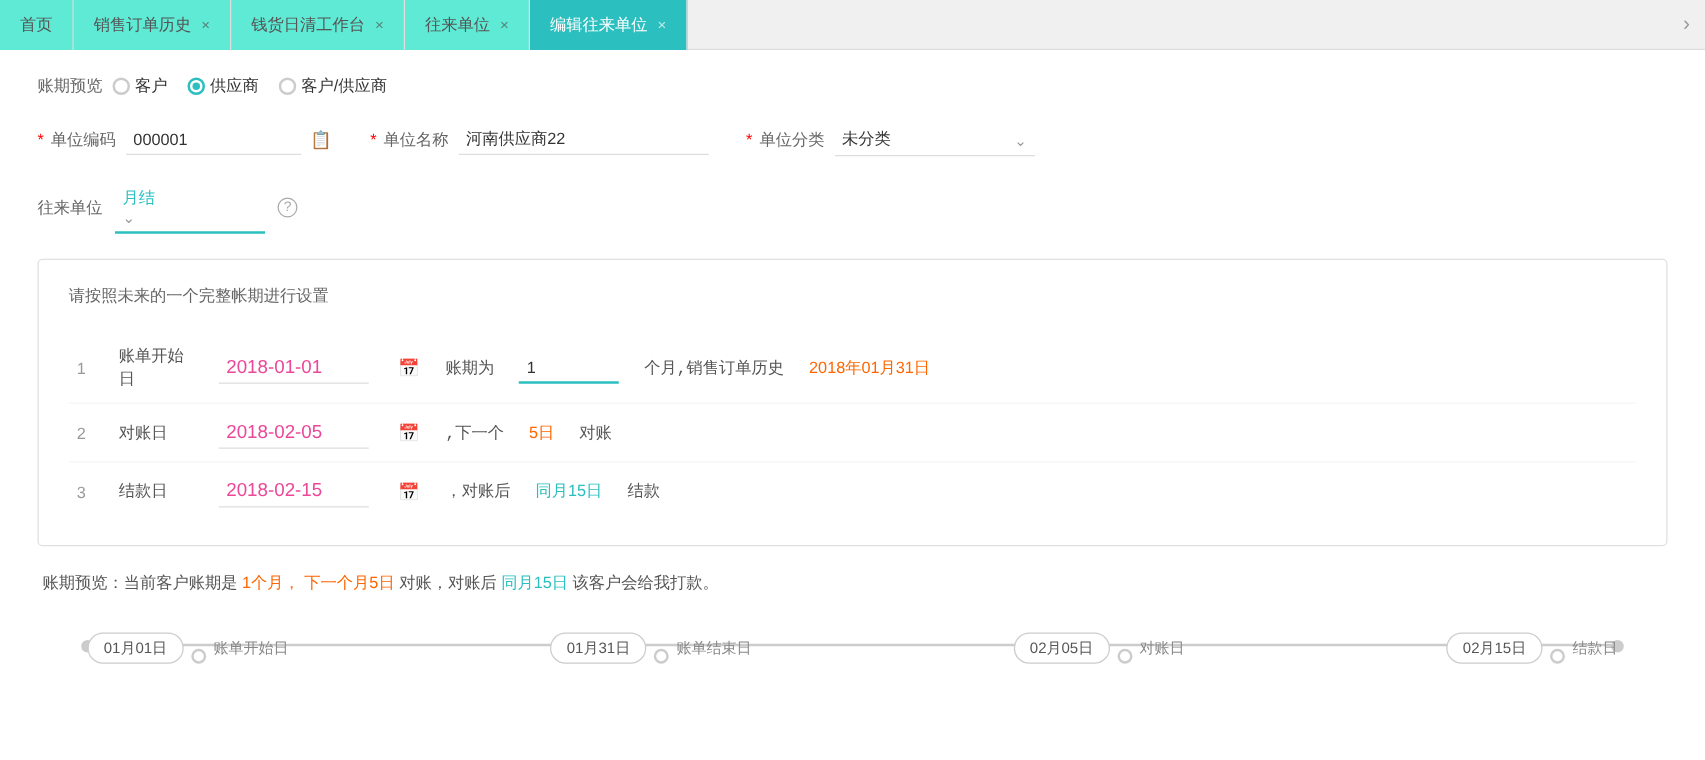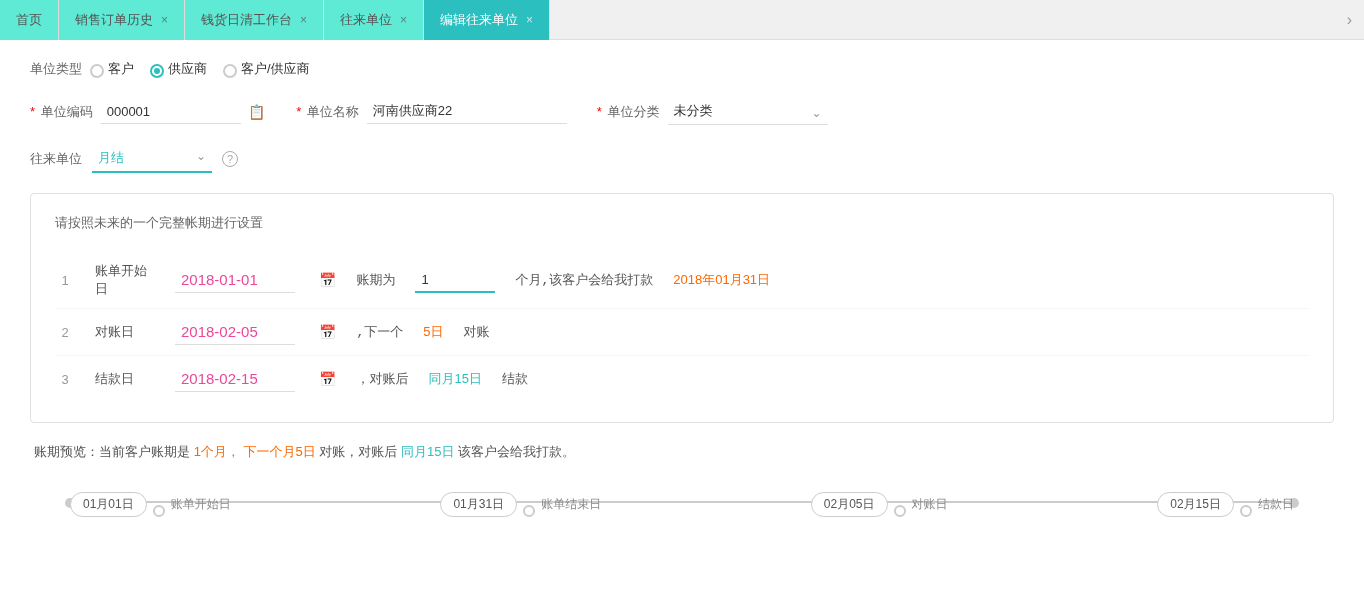--- a/index.html
+++ b/index.html
@@ -72,21 +72,21 @@
       color: #f00;
       margin-right: 2px;
     }
     .radio-group {
       display: flex;
       align-items: center;
       gap: 16px;
     }
     .radio-item {
       display: flex;
-      align-items: flex-end;
+      align-items: center;
       gap: 4px;
       cursor: pointer;
     }
     .radio-circle {
       width: 14px;
       height: 14px;
       border-radius: 50%;
       border: 2px solid #ccc;
       display: flex;
       align-items: center;
@@ -144,20 +144,21 @@
       gap: 10px;
       margin-bottom: 20px;
     }
     .payment-select {
       display: flex;
       align-items: flex-start;
       border-bottom: 2px solid #2bbfbf;
       padding: 4px 6px;
       width: 120px;
       cursor: pointer;
+      flex-direction: column;
     }
     .payment-value {
       flex: 1;
       font-size: 13px;
       color: #2bbfbf;
       font-weight: 500;
     }
     .help-icon {
       width: 16px;
       height: 16px;
@@ -347,21 +348,21 @@
     <span>编辑往来单位</span>
     <span class="close-btn">×</span>
   </div>
   <div class="tab-expand">›</div>
 </div>
 
 <div class="content">
 
   <div class="form-row">
     <div class="form-field">
-      <span class="form-label">单位类型</span>
+      <span class="form-label">账期预览</span>
       <div class="radio-group">
         <div class="radio-item">
           <div class="radio-circle"></div>
           <span>客户</span>
         </div>
         <div class="radio-item">
           <div class="radio-circle checked"></div>
           <span>供应商</span>
         </div>
         <div class="radio-item">
@@ -412,21 +413,21 @@
   <div class="panel">
     <div class="panel-title">请按照未来的一个完整帐期进行设置</div>
 
     <div class="setting-row">
       <span class="row-num">1</span>
       <span class="row-label">账单开始日</span>
       <input class="date-input" type="text" value="2018-01-01" style="">
       <span class="cal-icon">📅</span>
       <span class="desc-text">账期为</span>
       <input class="period-input" type="text" value="1" style="">
-      <span class="desc-text">个月,该客户会给我打款</span>
+      <span class="desc-text">个月,销售订单历史</span>
       <span class="highlight-orange">2018年01月31日</span>
     </div>
 
     <div class="setting-row">
       <span class="row-num">2</span>
       <span class="row-label">对账日</span>
       <input class="date-input" type="text" value="2018-02-05" style="">
       <span class="cal-icon">📅</span>
       <span class="desc-text">,下一个</span>
       <span class="highlight-orange">5日</span>

